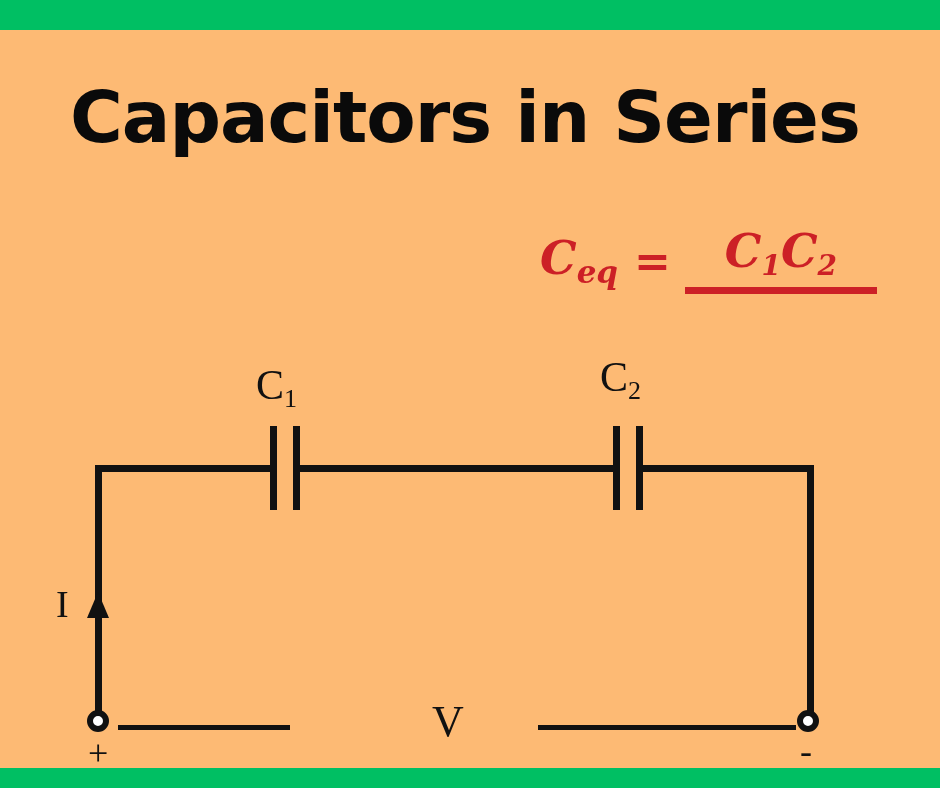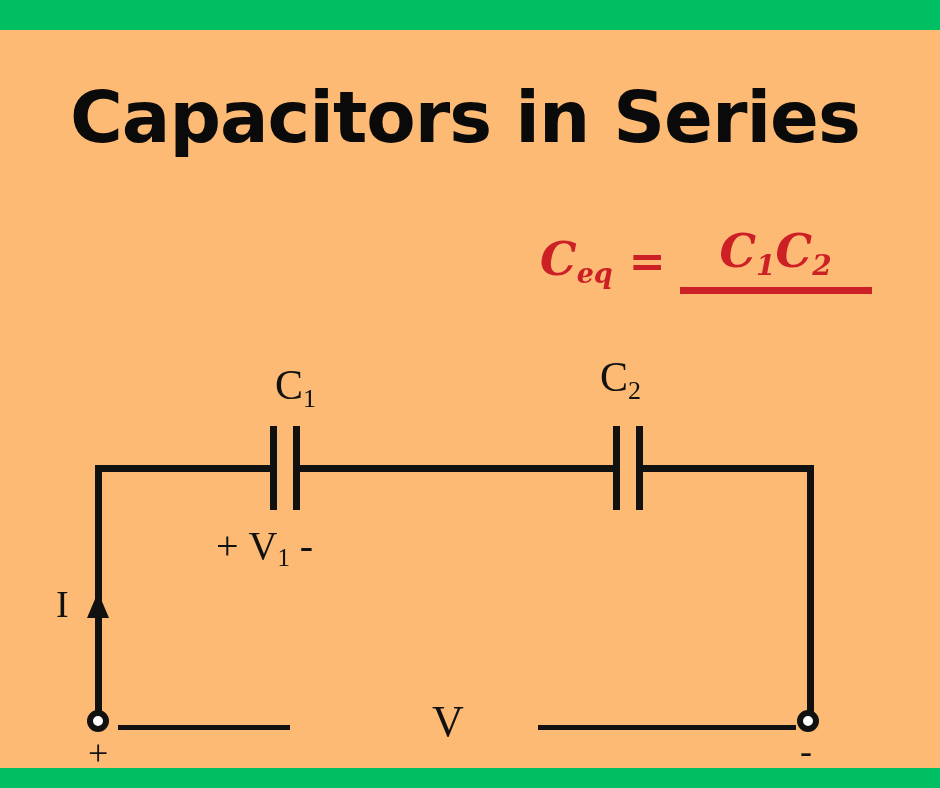--- a/index.html
+++ b/index.html
@@ -56,21 +56,21 @@
     display: flex;
     align-items: center;
     justify-content: flex-start;
   }
   .eq-lhs {
     font-size: 46px;
     line-height: 1;
     display: inline-block;
   }
   .eq-lhs .sub {
-    font-size: 27px;
+    font-size: 31px;
     vertical-align: -0.28em;
     letter-spacing: 0px;
   }
   .eq-eq {
     font-size: 44px;
     font-style: normal;
     margin: 0 14px 0 16px;
     display: inline-block;
   }
   .eq-frac {
@@ -215,25 +215,24 @@
     <div class="plate" style="left:636px; top:426px;"></div>
 
     <div id="current-arrow-head" style="left:87px; top:592px;"></div>
 
     <div class="terminal" style="left:87px; top:710px;"></div>
     <div class="terminal" style="left:797px; top:710px;"></div>
 
     <div class="wire wire-h" style="left:118px; top:725px; width:172px; height:5px;"></div>
     <div class="wire wire-h" style="left:538px; top:725px; width:258px; height:5px;"></div>
 
-    <div class="clabel cap-name" style="left:275px; top:364px;"><span>C</span><span class="sub">1</span></div>
+    <div class="clabel cap-name" style="left:256px; top:364px;"><span>C</span><span class="sub">1</span></div>
 
     <div class="clabel cap-name" style="left:600px; top:356px;"><span>C</span><span class="sub">2</span></div>
 
-    <div class="clabel volt-name" style="left:216px; top:526px;"><span>+</span>&nbsp;<span>V</span><span class="sub">1</span>&nbsp;<span>-</span></div>
 
 
     <div class="clabel" id="label-I" style="left:56px; top:585px;">I</div>
 
     <div class="clabel" id="label-V" style="left:432px; top:700px;">V</div>
 
     <div class="clabel term-sign" style="left:88px; top:738px;">+</div>
 
     <div class="clabel term-sign" style="left:800px; top:736px;">-</div>
 

